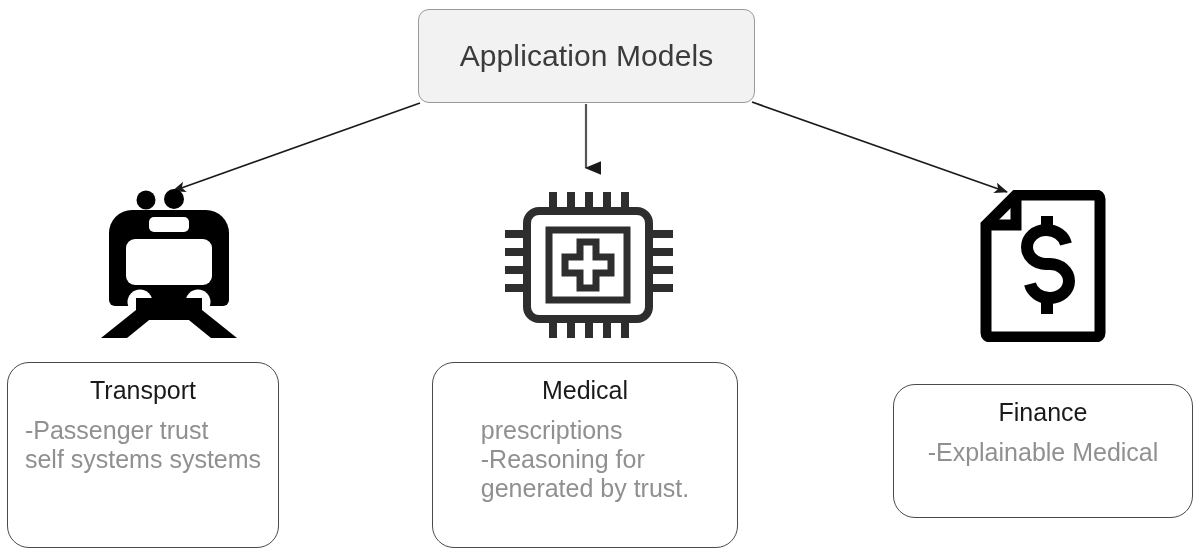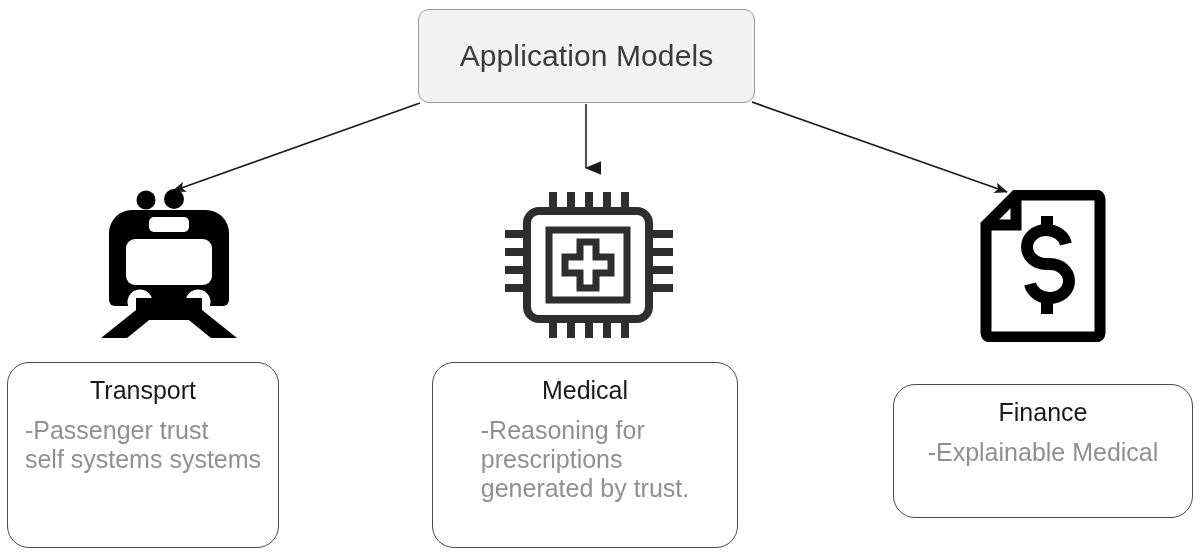--- a/index.html
+++ b/index.html
@@ -174,22 +174,22 @@
 
       <rect x="46" y="40" width="78" height="70" fill="none" stroke="#2e2e2e" stroke-width="7"></rect>
 
       <path d="M77 52 h16 v15 h15 v16 h-15 v15 h-16 v-15 h-15 v-16 h15 z" fill="none" stroke="#2e2e2e" stroke-width="7" stroke-linejoin="miter"></path>
     </svg>
   </div>
 
   <div class="leaf-node" id="node-medical">
     <div class="leaf-title">Medical</div>
     <div class="leaf-body">
+      <span class="bl">prescriptions</span>
       <span class="bl">-Reasoning for</span>
-      <span class="bl">prescriptions</span>
       <span class="bl">generated by trust.</span>
     </div>
   </div>
 
   <div class="icon-wrap" id="icon-finance">
     <svg viewBox="0 0 130 152" width="130" height="152">
       <path d="M38 5 H118 a4 4 0 0 1 4 4 V143 a4 4 0 0 1 -4 4 H12 a4 4 0 0 1 -4 -4 V35 z" fill="none" stroke="#000000" stroke-width="11" stroke-linejoin="miter"></path>
       <path d="M38 5 V35 H8" fill="none" stroke="#000000" stroke-width="11" stroke-linejoin="miter"></path>
 
       <g fill="none" stroke="#000000" stroke-width="12" stroke-linecap="butt">

